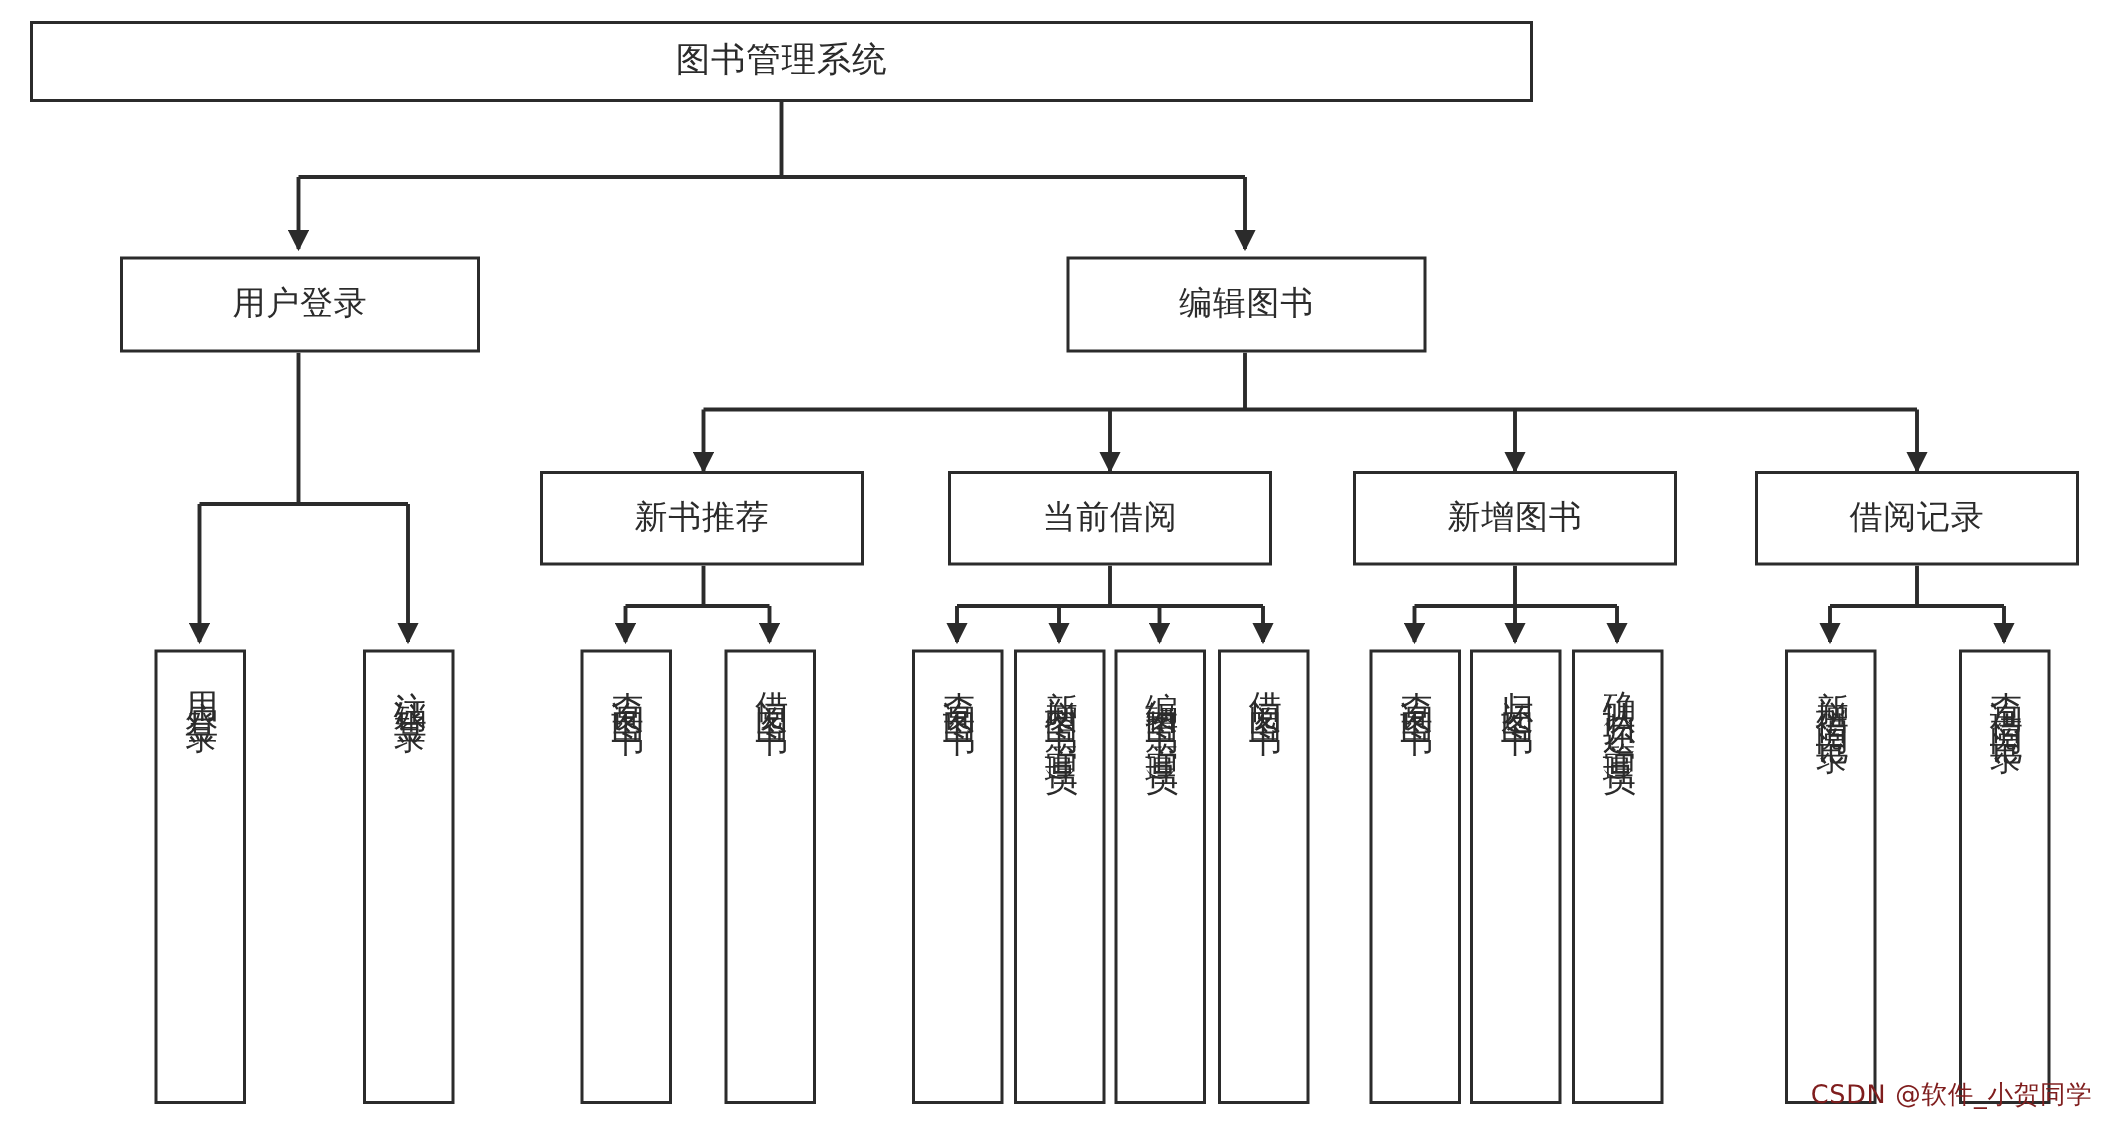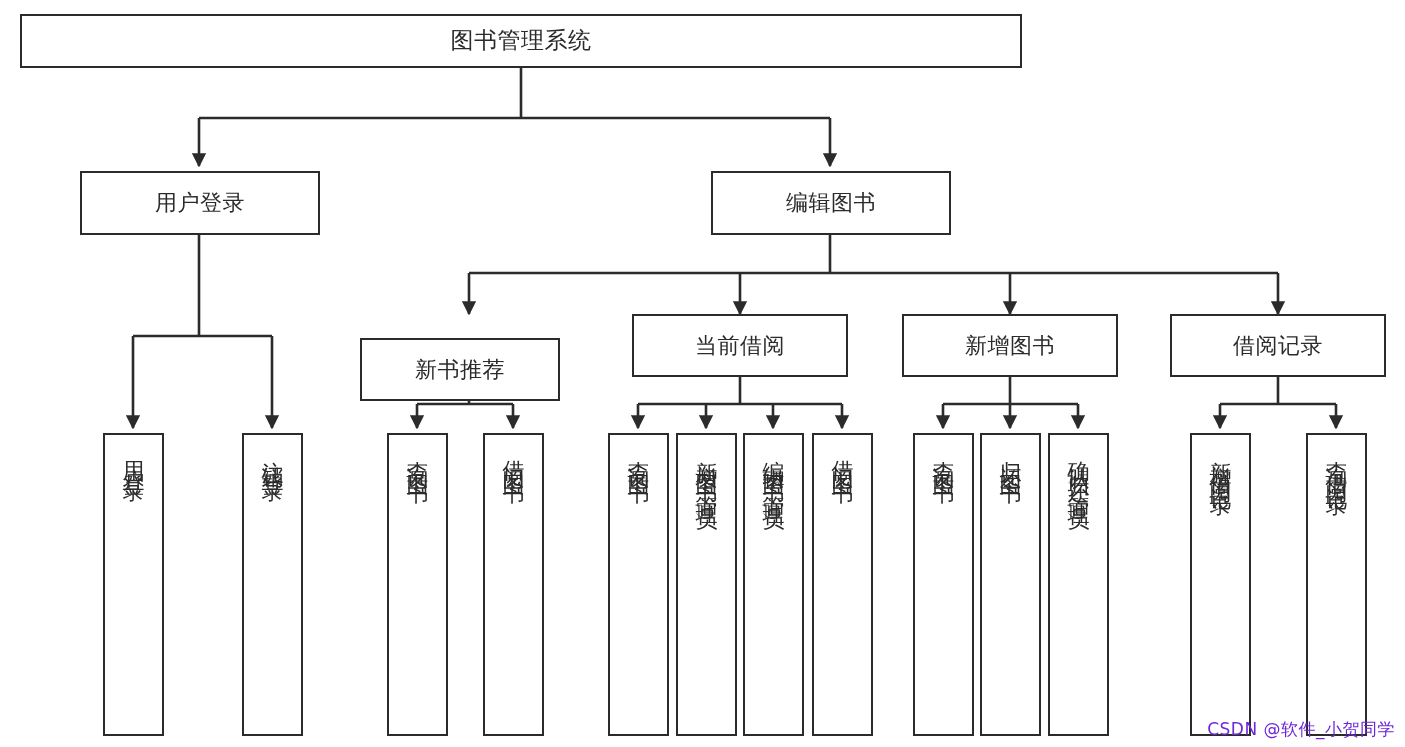--- a/index.html
+++ b/index.html
@@ -62,21 +62,21 @@
     letter-spacing: 7px;
     line-height: 1;
     white-space: nowrap;
     height: auto;
   }
   .watermark {
     position: absolute;
     right: 10px;
     bottom: 6px;
     font-size: 17px;
-    color: #6d28d9;
+    color: #7f1d1d;
     z-index: 5;
     white-space: nowrap;
     letter-spacing: 0.5px;
   }
 </style>
 </head>
 <body>
 
 <div id="diagram-root">
 
@@ -134,21 +134,21 @@
     <span class="node-label">图书管理系统</span>
   </div>
 
   <div class="node h" style="left:80px; top:171px; width:240px; height:64px;">
     <span class="node-label">用户登录</span>
   </div>
   <div class="node h" style="left:711px; top:171px; width:240px; height:64px;">
     <span class="node-label">编辑图书</span>
   </div>
 
-  <div class="node h" style="left:360px; top:314px; width:200px; height:63px;margin-top:24px;">
+  <div class="node h" style="left:360px; top:314px; width:216px; height:63px;">
     <span class="node-label">新书推荐</span>
   </div>
   <div class="node h" style="left:632px; top:314px; width:216px; height:63px;">
     <span class="node-label">当前借阅</span>
   </div>
   <div class="node h" style="left:902px; top:314px; width:216px; height:63px;">
     <span class="node-label">新增图书</span>
   </div>
   <div class="node h" style="left:1170px; top:314px; width:216px; height:63px;">
     <span class="node-label">借阅记录</span>

